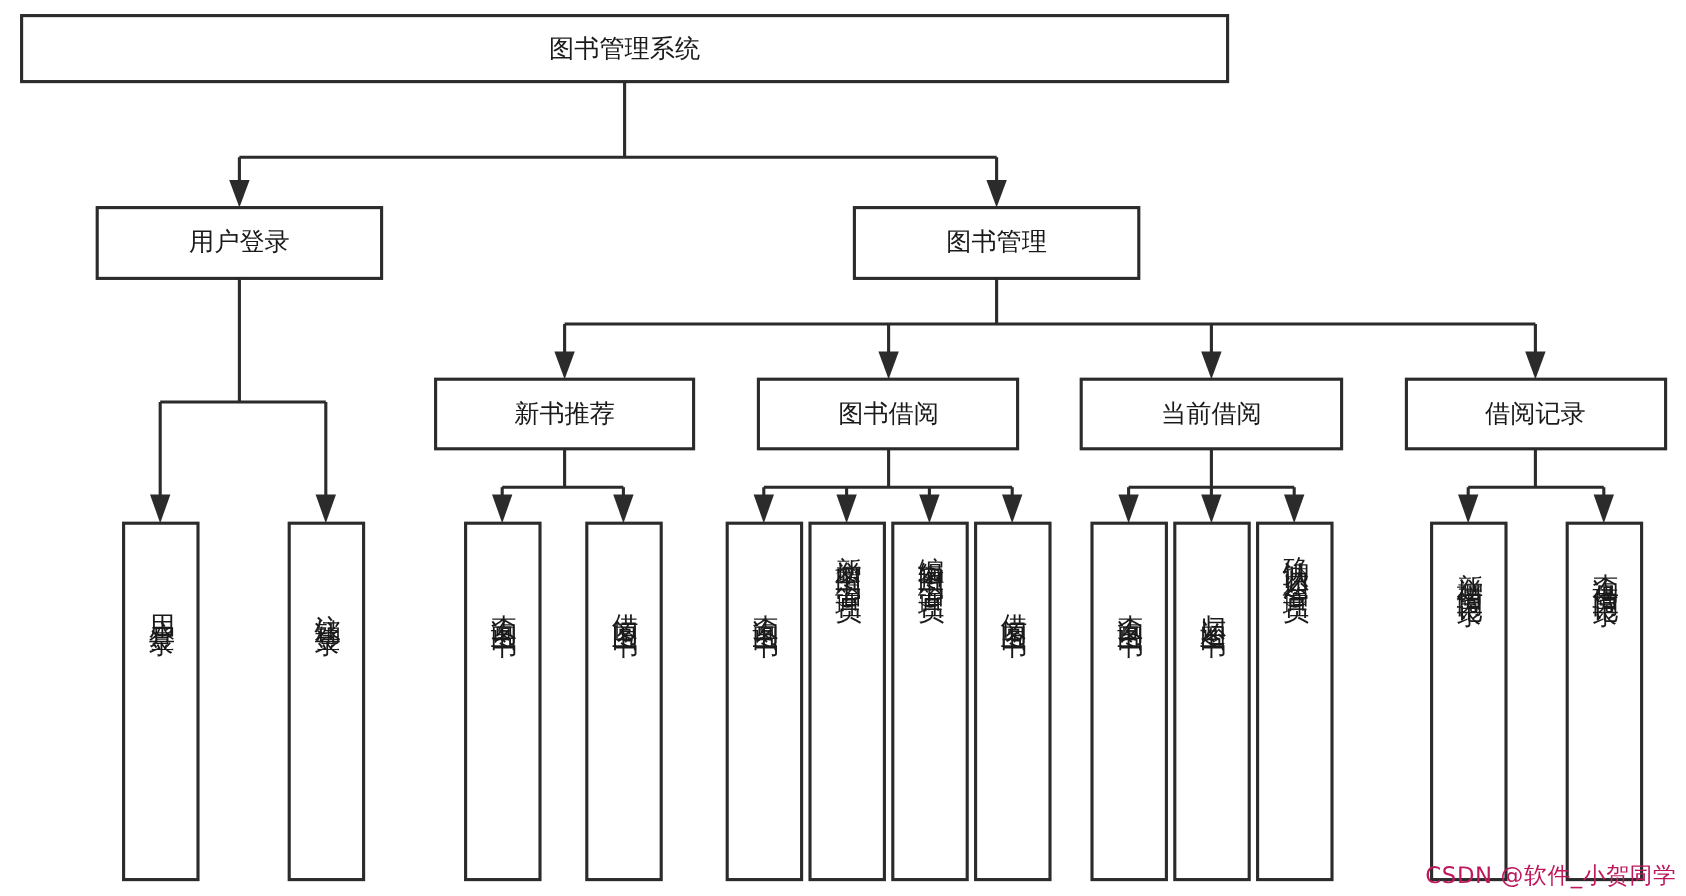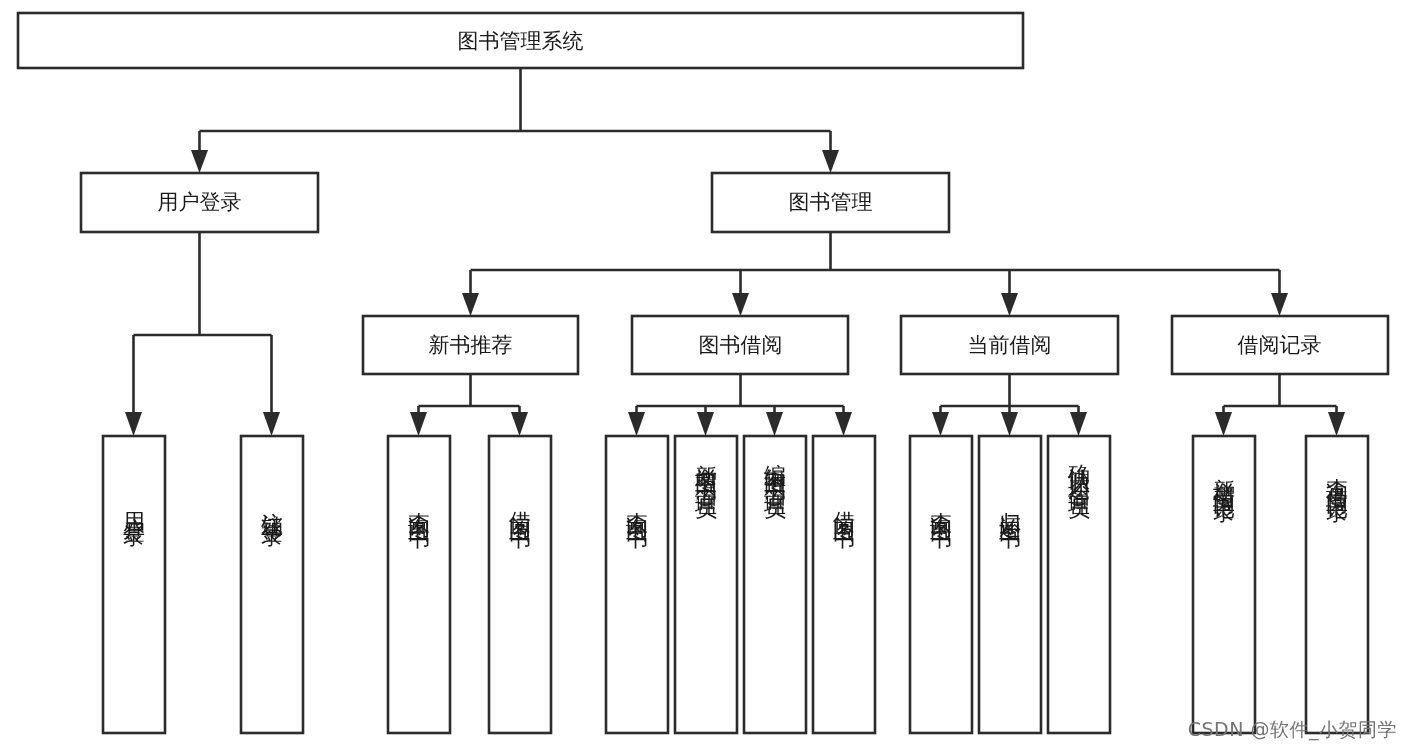--- a/index.html
+++ b/index.html
@@ -65,21 +65,21 @@
     color: #1a1a1a;
     white-space: nowrap;
     text-align: start;
   }
   .watermark {
     position: absolute;
     right: 8px;
     bottom: 4px;
     font-family: "DejaVu Sans", "Liberation Sans", sans-serif;
     font-size: 19px;
-    color: #737373;
+    color: #be185d;
     letter-spacing: 0.5px;
     white-space: nowrap;
   }
 </style>
 </head>
 <body>
 
 <div id="diagram-root">
 
   <svg id="flow-svg" viewBox="0 0 1405 747">

